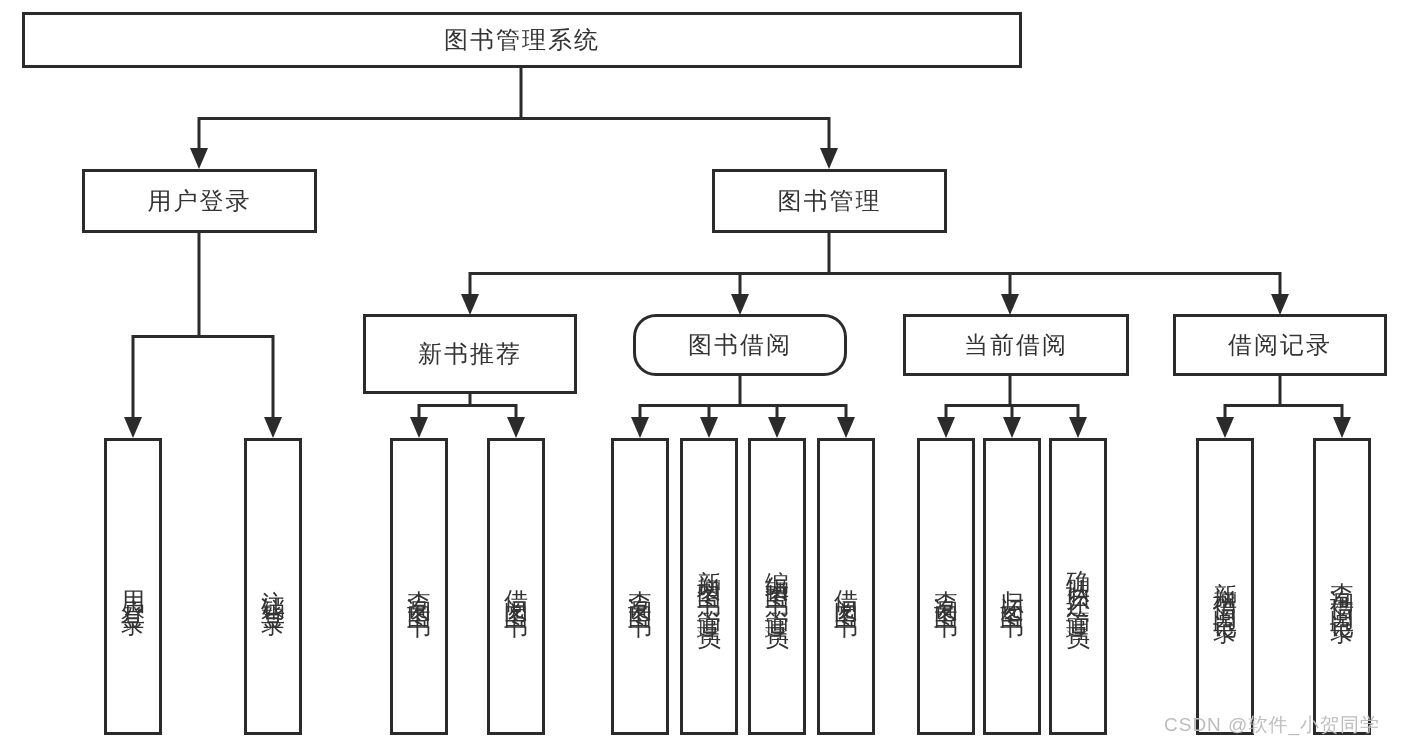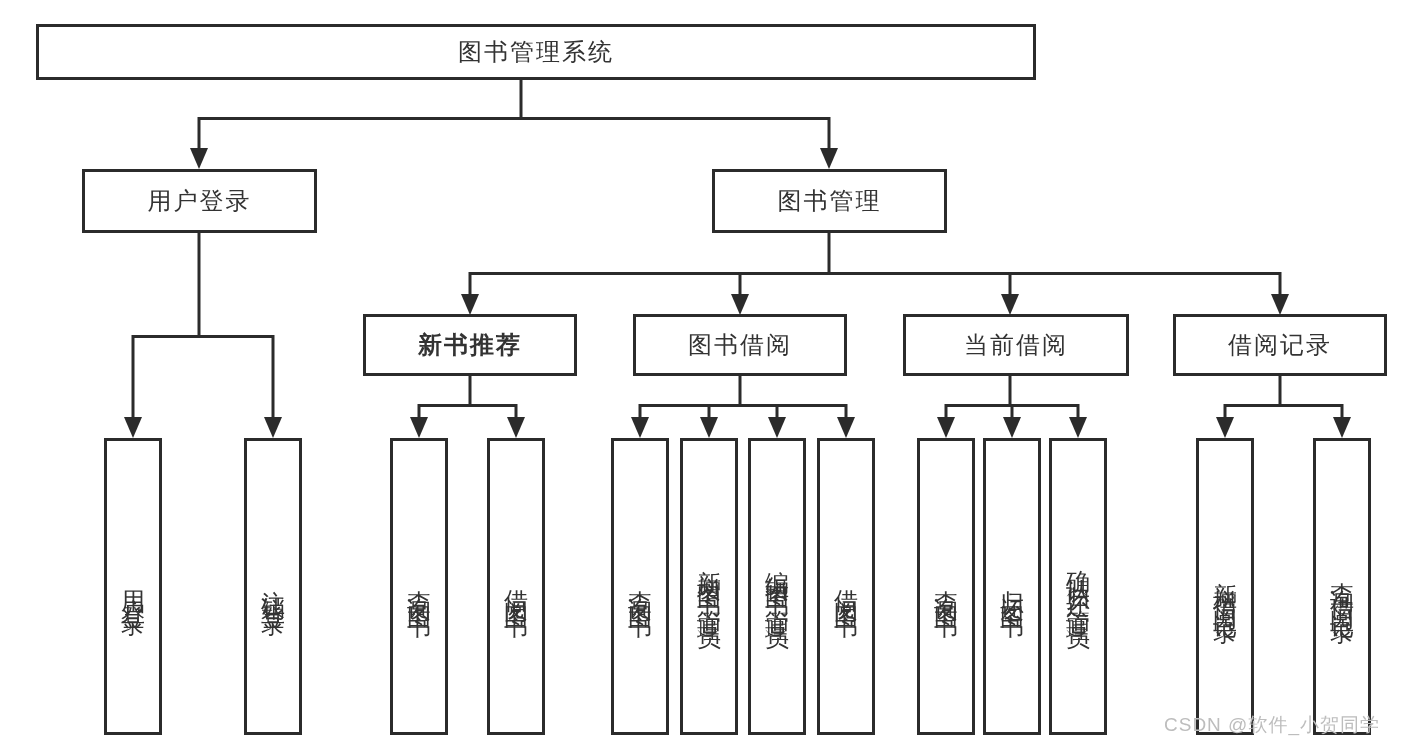--- a/index.html
+++ b/index.html
@@ -94,35 +94,35 @@
     <g>
       <path d="M1280 376 V405.5"></path>
       <path d="M1225 405.5 H1342"></path>
       <path d="M1225 404 V420"></path>
         <polygon points="1216,417 1234,417 1225,438"></polygon>
       <path d="M1342 404 V420"></path>
         <polygon points="1333,417 1351,417 1342,438"></polygon>
     </g>
   </svg>
 
-  <div class="node" style="left:36px;top:12px;width:1000px;height:56px;margin-top:12px;">
+  <div class="node" style="left:22px;top:12px;width:1000px;height:56px;">
     <span>图书管理系统</span>
   </div>
 
   <div class="node" style="left:82px;top:169px;width:235px;height:64px;">
     <span>用户登录</span>
   </div>
   <div class="node" style="left:712px;top:169px;width:235px;height:64px;">
     <span>图书管理</span>
   </div>
 
-  <div class="node" style="left:363px;top:314px;width:214px;height:62px;font-weight:bold;">
+  <div class="node" style="left:363px;top:314px;width:214px;height:80px;">
     <span>新书推荐</span>
   </div>
-  <div class="node" style="left:633px;top:314px;width:214px;height:62px;">
+  <div class="node" style="left:633px;top:314px;width:214px;height:62px;border-radius:23px;">
     <span>图书借阅</span>
   </div>
   <div class="node" style="left:903px;top:314px;width:226px;height:62px;">
     <span>当前借阅</span>
   </div>
   <div class="node" style="left:1173px;top:314px;width:214px;height:62px;">
     <span>借阅记录</span>
   </div>
 
   <div class="node leaf" style="left:104px;">

